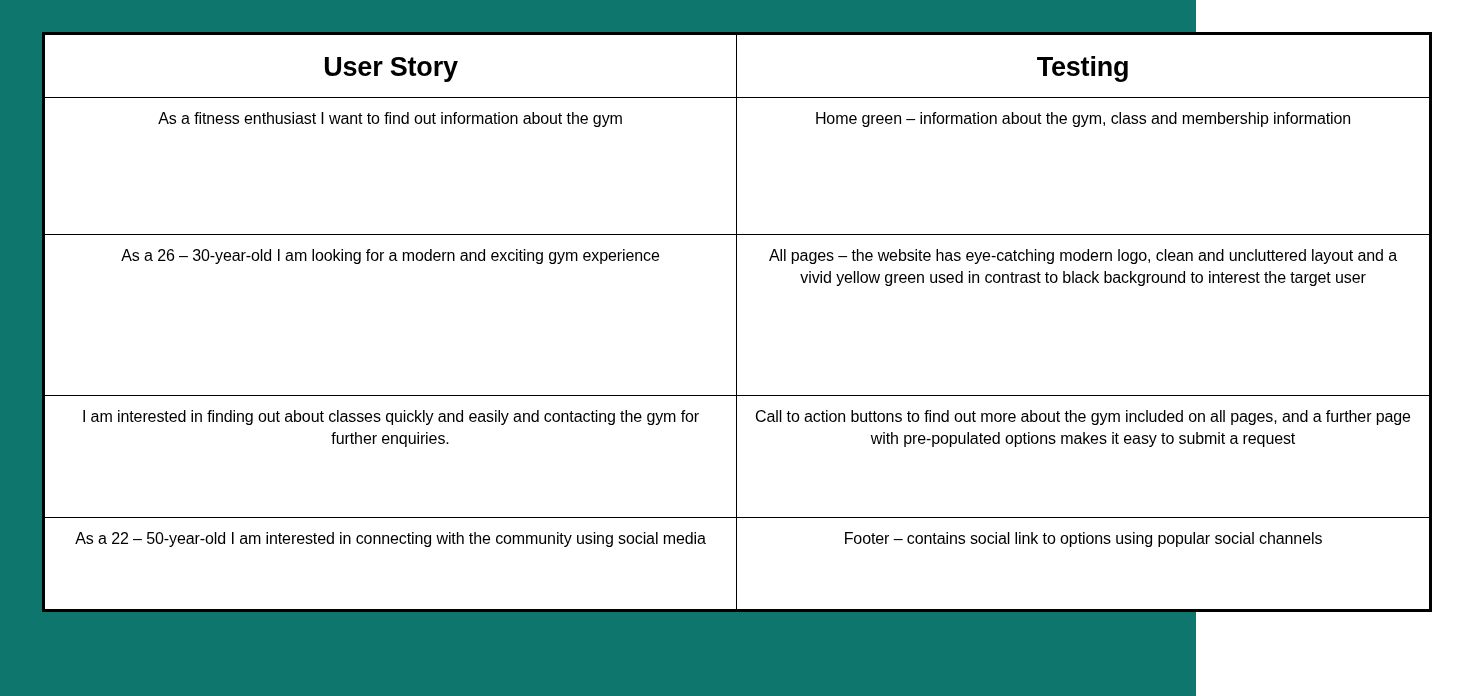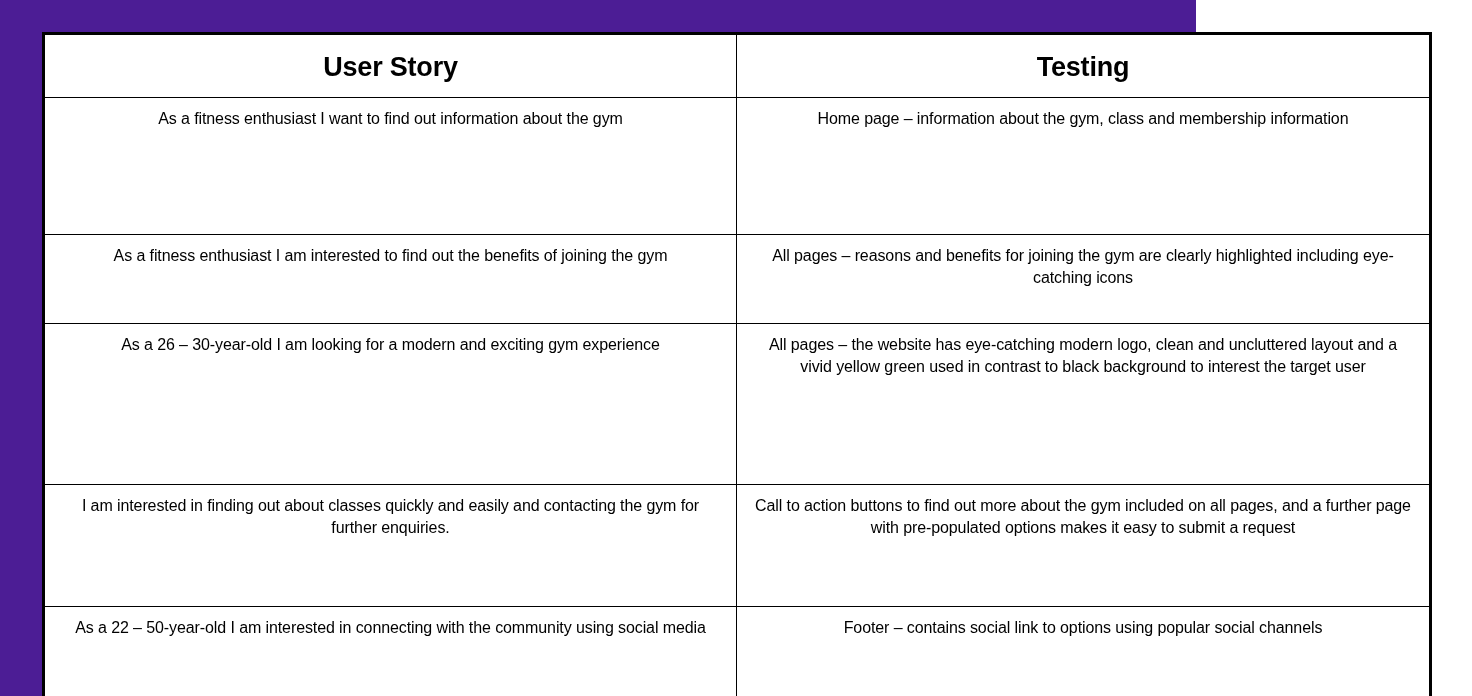--- a/index.html
+++ b/index.html
@@ -12,21 +12,21 @@
     height: 696px;
     font-family: "Liberation Sans", sans-serif;
     color: #000000;
     overflow: hidden;
   }
 
   .page {
     position: relative;
     width: 1196px;
     height: 696px;
-    background: #4c1d95;
+    background: #0f766e;
     text-decoration: underline;
   }
 
   .table-wrap {
     position: absolute;
     left: 42px;
     top: 32px;
     width: 1387px;
   }
 
@@ -91,29 +91,21 @@
           <th>User Story</th>
           <th>Testing</th>
         </tr>
       </thead>
       <tbody>
         <tr data-row="0">
           <td>
             <span class="cell-text">As a fitness enthusiast I want to find out information about the gym</span>
           </td>
           <td>
-            <span class="cell-text">Home page – information about the gym, class and membership information</span>
-          </td>
-        </tr>
-        <tr data-row="1">
-          <td>
-            <span class="cell-text">As a fitness enthusiast I am interested to find out the benefits of joining the gym</span>
-          </td>
-          <td>
-            <span class="cell-text">All pages – reasons and benefits for joining the gym are clearly highlighted including eye-catching icons</span>
+            <span class="cell-text">Home green – information about the gym, class and membership information</span>
           </td>
         </tr>
         <tr data-row="2">
           <td>
             <span class="cell-text">As a 26 – 30-year-old I am looking for a modern and exciting gym experience</span>
           </td>
           <td>
             <span class="cell-text">All pages – the website has eye-catching modern logo, clean and uncluttered layout and a vivid yellow green used in contrast to black background to interest the target user</span>
           </td>
         </tr>

